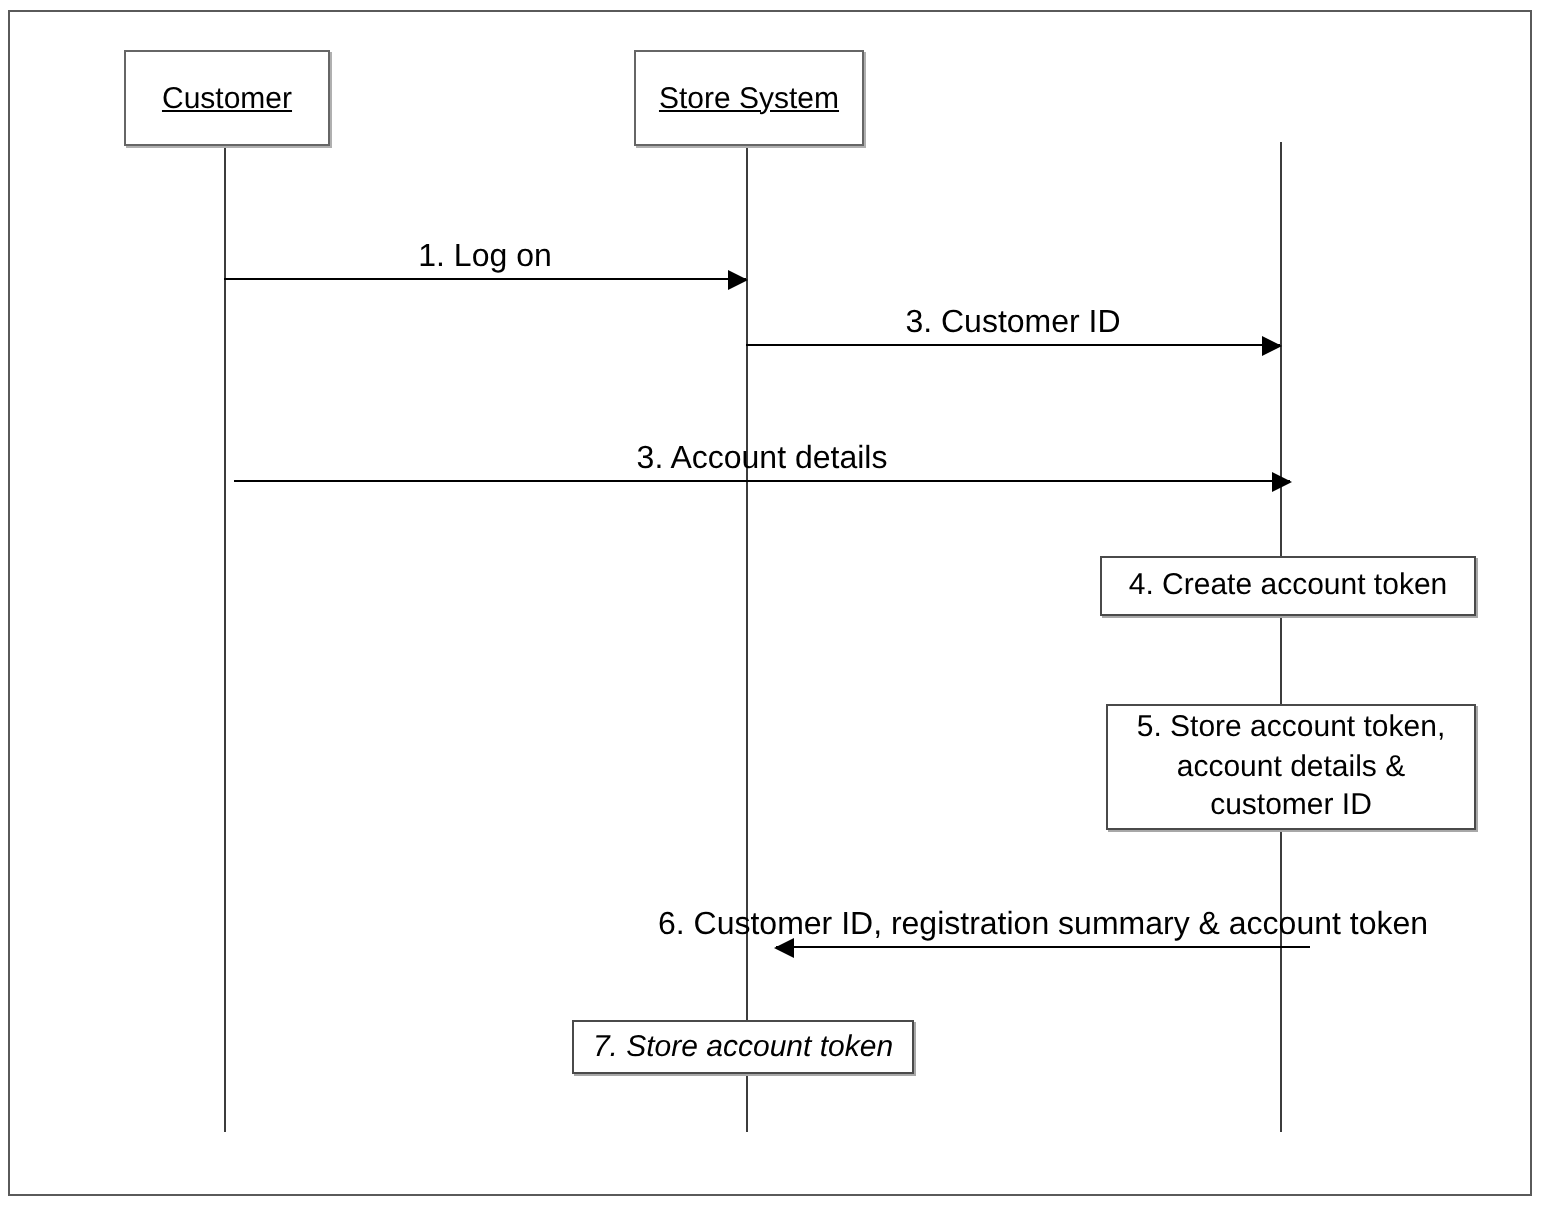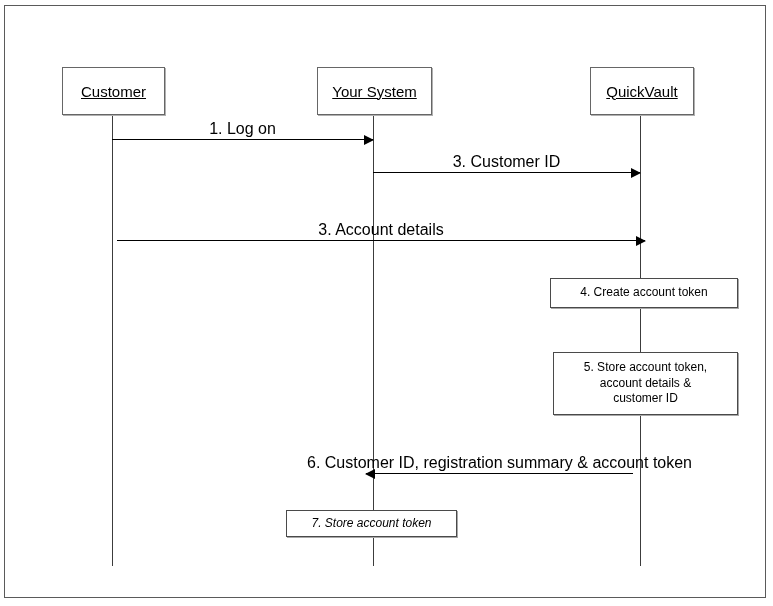--- a/index.html
+++ b/index.html
@@ -22,21 +22,20 @@
     position: absolute;
     top: 25px;
     height: 46px;
     border: 1px solid #666;
     box-shadow: 1px 1px 0 #b0b0b0;
     background: #ffffff;
     display: flex;
     align-items: center;
     justify-content: center;
     z-index: 3;
-    margin-top: 42px;
   }
   .actor .label {
     font-size: 15px;
     text-decoration: underline;
     white-space: nowrap;
   }
   .actor-customer   { left: 62px;  width: 101px; }
   .actor-yoursystem { left: 317px; width: 113px; }
   .actor-quickvault { left: 590px; width: 102px; }
 
@@ -73,35 +72,35 @@
     border-top: 5px solid transparent;
     border-bottom: 5px solid transparent;
     top: -5.5px;
   }
   .arrowhead.right { right: -1px; border-left: 10px solid #000; }
   .arrowhead.left  { left: -1px;  border-right: 10px solid #000; }
 
   .msg-1 { left: 112px; top: 139px; width: 261px; }
   .msg-2 { left: 373px; top: 172px; width: 267px; }
   .msg-3 { left: 117px; top: 240px; width: 528px; }
-  .msg-6 { left: 366px; top: 473px; width: 267px; }
+  .msg-6 { left: 388px; top: 473px; width: 267px; }
 
   .action {
     position: absolute;
     border: 1px solid #4a4a4a;
     box-shadow: 1px 1px 0 #a8a8a8;
     background: #ffffff;
     display: flex;
     align-items: center;
     justify-content: center;
     z-index: 4;
     box-sizing: border-box;
   }
   .action .label {
-    font-size: 12px;
+    font-size: 15px;
     text-align: center;
     white-space: pre-line;
     line-height: 1.3;
   }
   .action-4 { left: 550px; top: 278px; width: 188px; height: 30px; }
   .action-5 { left: 553px; top: 352px; width: 185px; height: 63px; }
   .action-7 { left: 286px; top: 510px; width: 171px; height: 27px; font-style: italic; }
 </style>
 </head>
 <body>
@@ -110,24 +109,21 @@
   <div class="frame"></div>
 
   <div class="lifeline lifeline-customer"></div>
   <div class="lifeline lifeline-yoursystem"></div>
   <div class="lifeline lifeline-quickvault"></div>
 
   <div class="actor actor-customer">
     <span class="label">Customer</span>
   </div>
   <div class="actor actor-yoursystem">
-    <span class="label">Your System</span>
-  </div>
-  <div class="actor actor-quickvault">
-    <span class="label">QuickVault</span>
+    <span class="label">Store System</span>
   </div>
 
   <div class="message msg-1">
     <span class="msg-label">1. Log on</span>
     <span class="arrowhead right"></span>
   </div>
   <div class="message msg-2">
     <span class="msg-label">3. Customer ID</span>
     <span class="arrowhead right"></span>
   </div>

